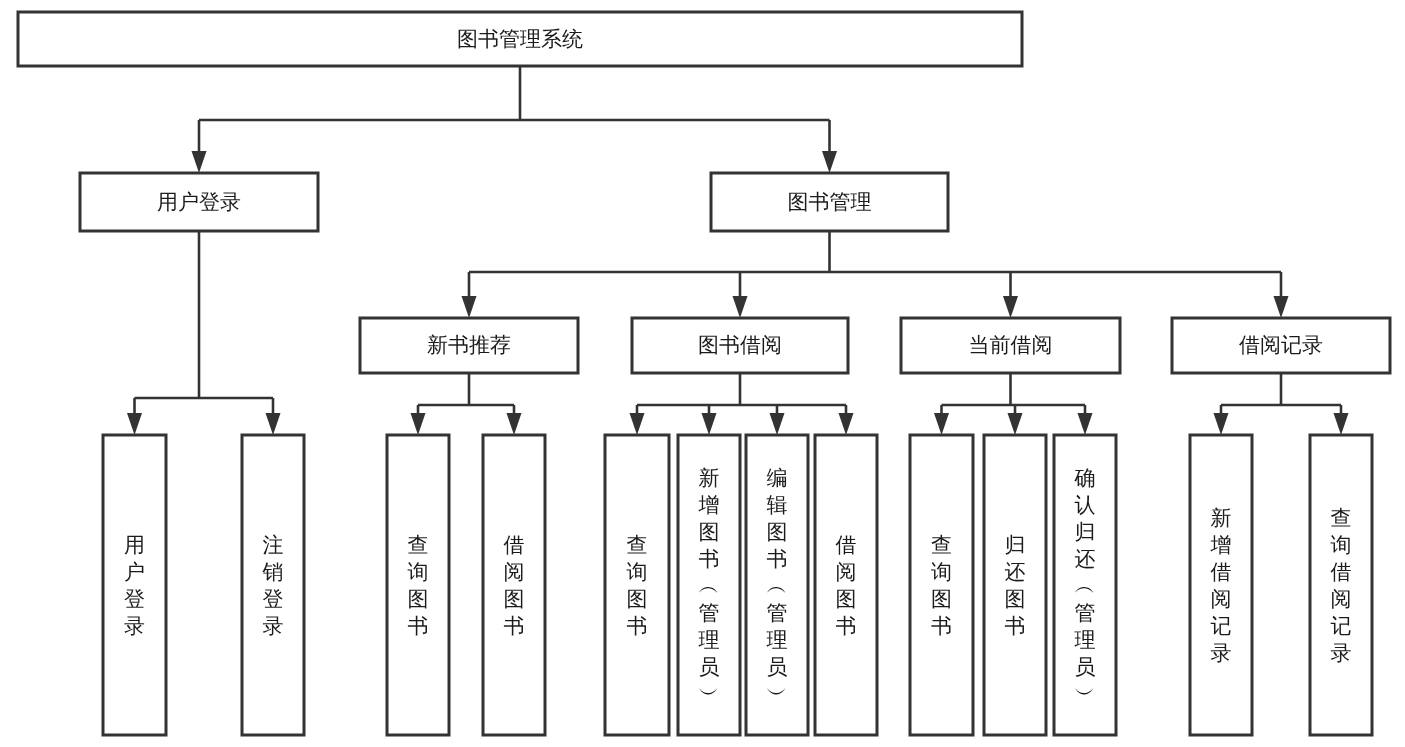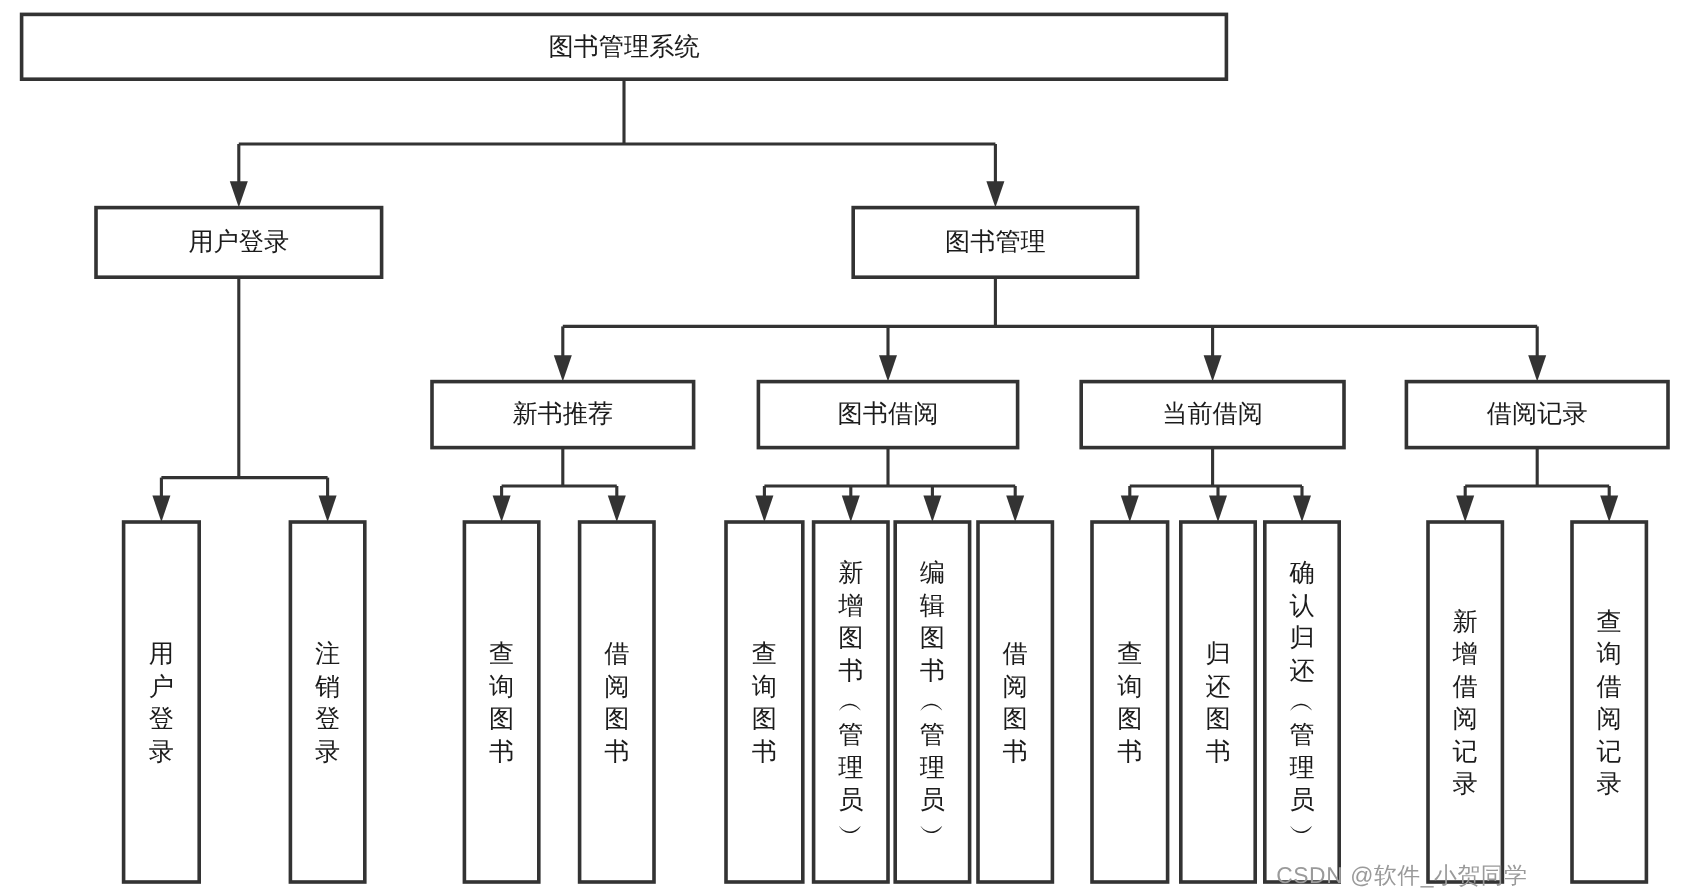--- a/index.html
+++ b/index.html
@@ -200,14 +200,13 @@
         <g>
           <rect class="node-box" x="1190" y="435" width="62" height="300"></rect>
           <text class="node-label-v" x="1221" y="525.06"><tspan x="1221" dy="0">新</tspan><tspan x="1221" dy="27">增</tspan><tspan x="1221" dy="27">借</tspan><tspan x="1221" dy="27">阅</tspan><tspan x="1221" dy="27">记</tspan><tspan x="1221" dy="27">录</tspan></text>
         </g>
         <g>
           <rect class="node-box" x="1310" y="435" width="62" height="300"></rect>
           <text class="node-label-v" x="1341" y="525.06"><tspan x="1341" dy="0">查</tspan><tspan x="1341" dy="27">询</tspan><tspan x="1341" dy="27">借</tspan><tspan x="1341" dy="27">阅</tspan><tspan x="1341" dy="27">记</tspan><tspan x="1341" dy="27">录</tspan></text>
         </g>
       </g>
   </svg>
-  <div class="watermark">CSDN @软件_小贺同学</div>
 </div>
 
 </body></html>

